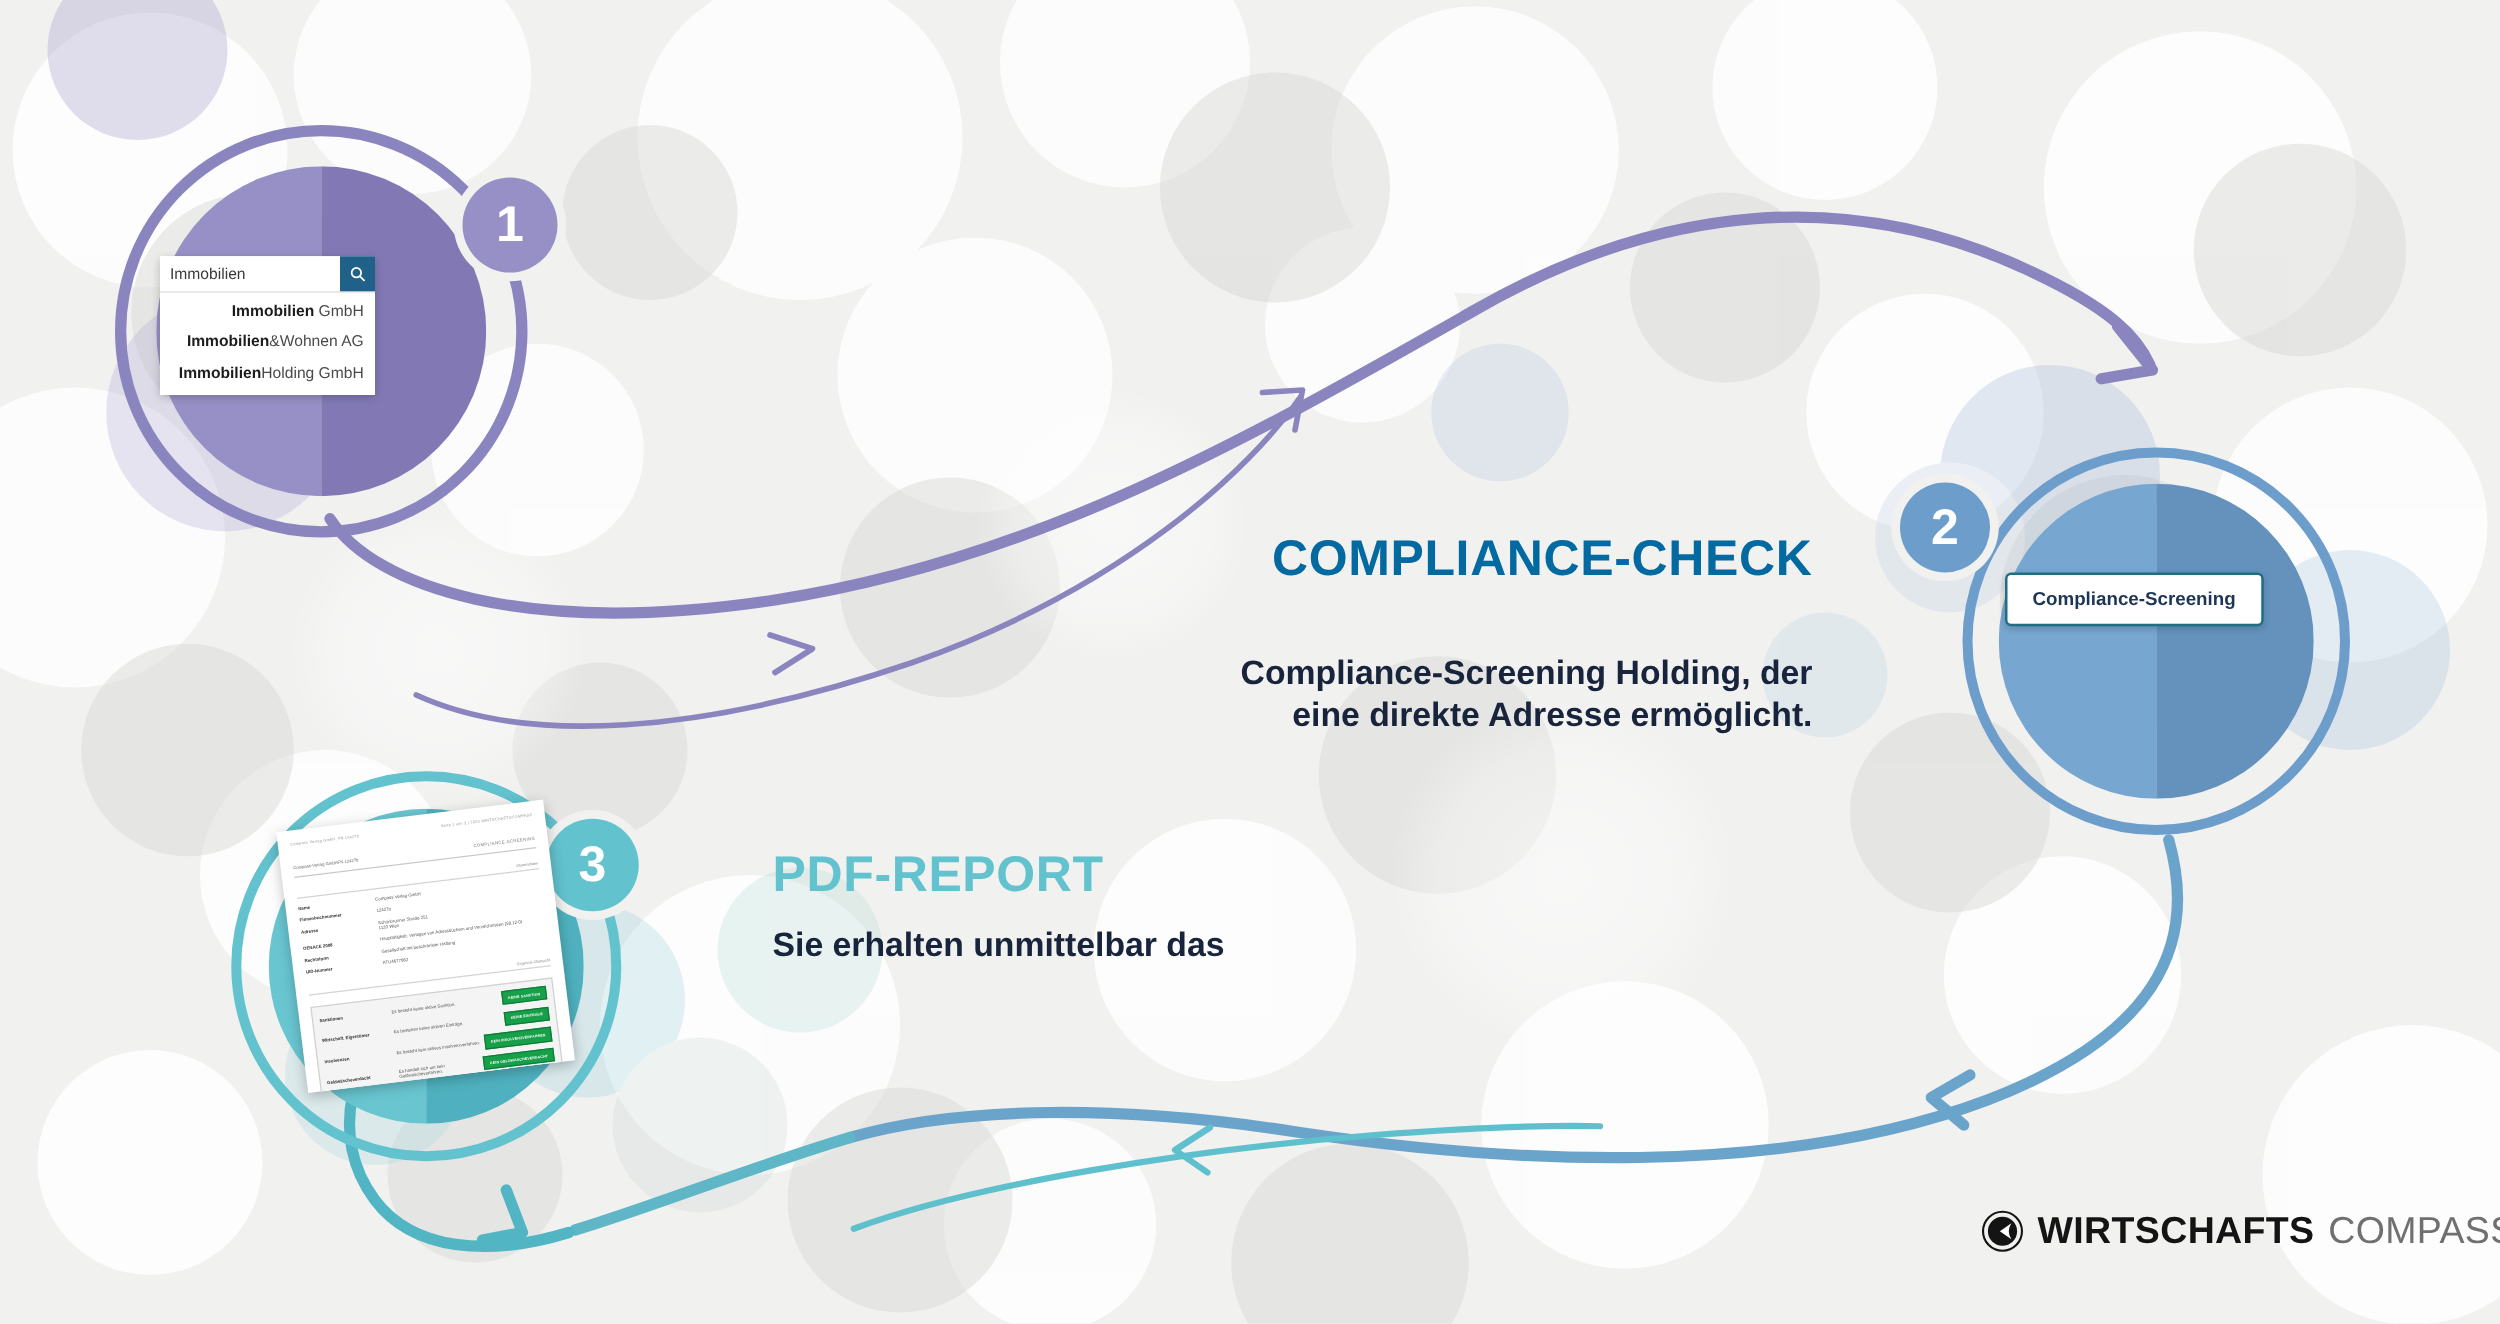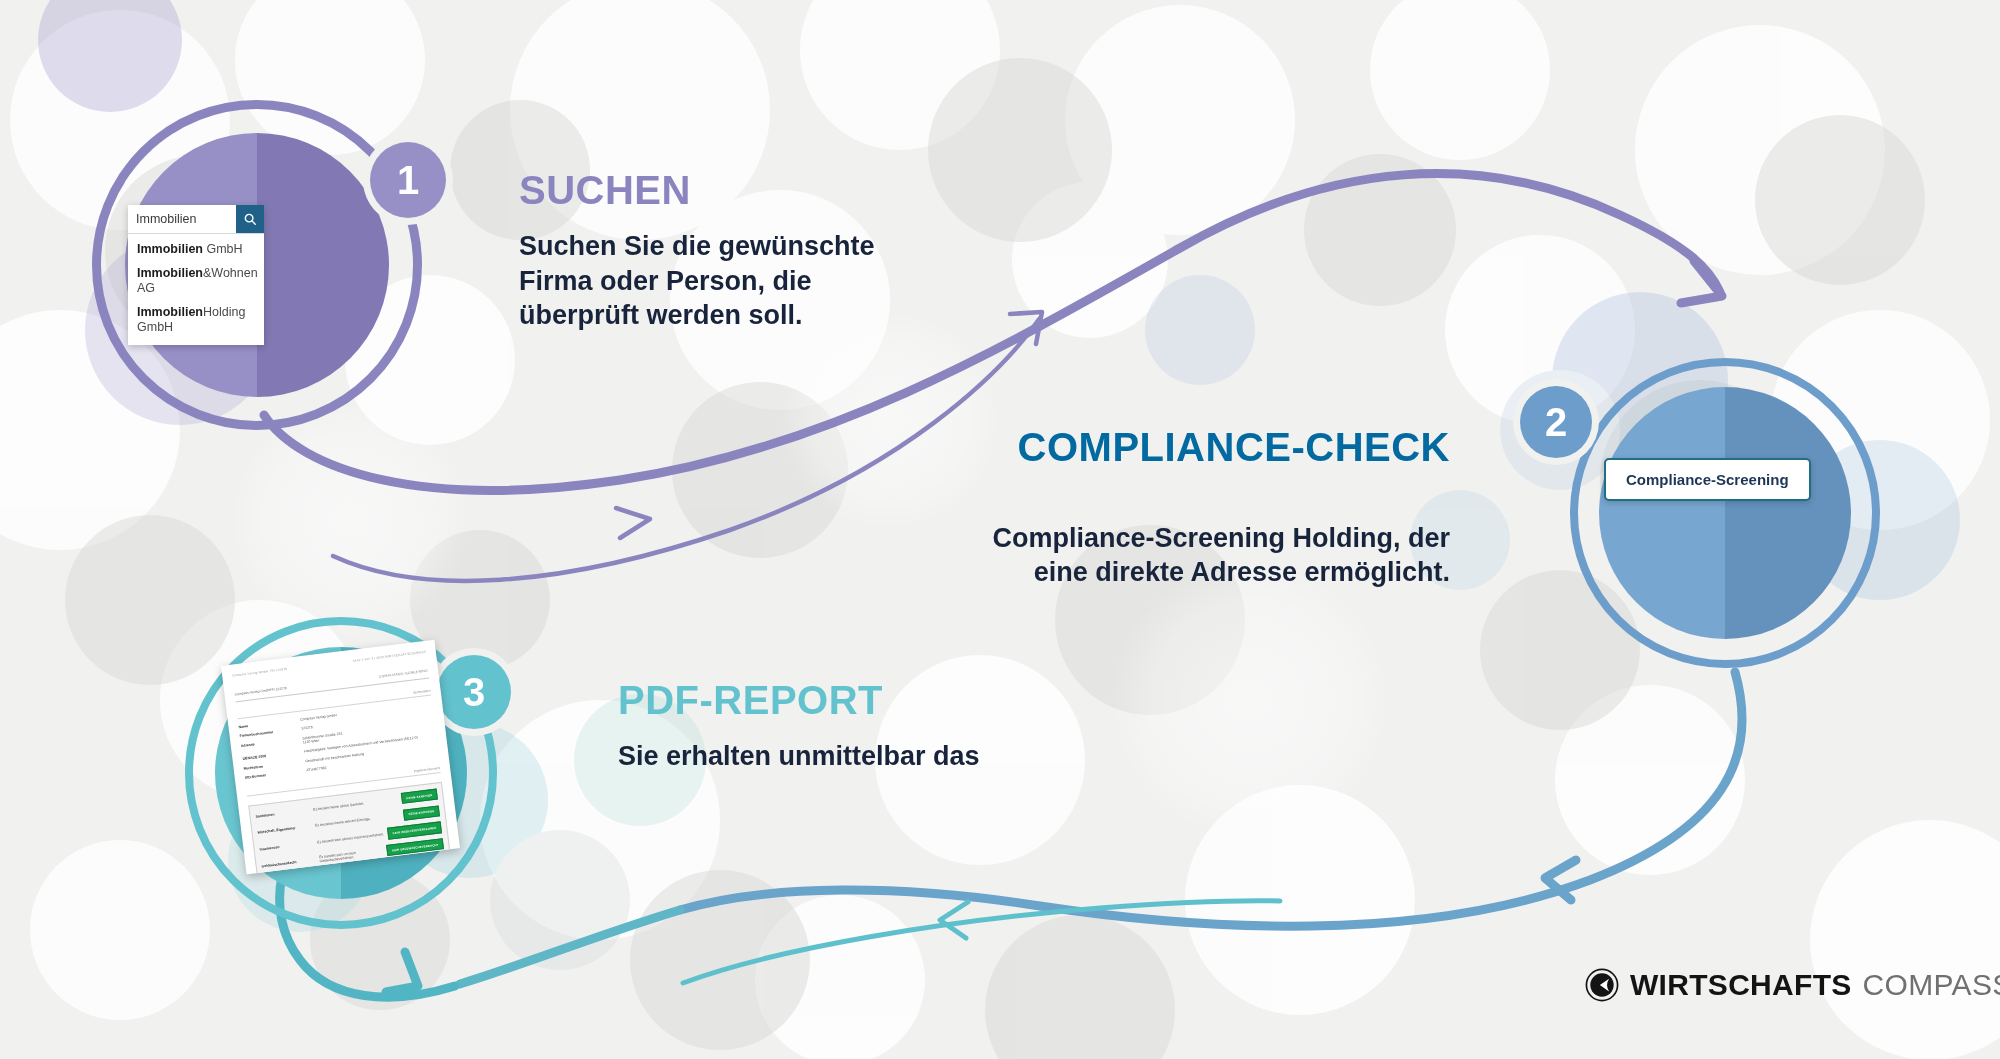--- a/index.html
+++ b/index.html
@@ -42,33 +42,33 @@
   }
   .block p{
     margin:0;font-size:27px;font-weight:700;line-height:1.28;color:#18233c;
   }
   .right-al{text-align:right;}
 
   
   .searchbox{
     position:absolute;z-index:7;background:#fff;
     box-shadow:0 2px 7px rgba(0,0,0,.22);
-    width:136px;
+    width:172px;
   }
   .searchbar{display:flex;align-items:stretch;height:28px;border-bottom:1px solid #d8d8d8;}
   .searchbar input{
     border:0;outline:0;flex:1;padding:0 8px;font-size:12.5px;color:#3a3a3a;
     font-family:"Liberation Sans",sans-serif;background:#fff;min-width:0;
   }
   .searchbtn{
     width:28px;background:#1f6189;display:flex;align-items:center;justify-content:center;
     flex:0 0 28px;cursor:pointer;
   }
   .sugg{padding:3px 0 6px 0;}
-  .sugg div{font-size:12.5px;color:#4a4a4a;padding:5px 9px;line-height:1.15;}
+  .sugg div{font-size:12.5px;color:#4a4a4a;padding:5px 9px;line-height:1.15;text-align:right;}
   .sugg b{color:#1c1c1c;font-weight:700;}
 
   
   .compbtn{
     position:absolute;z-index:7;background:#fff;border:2px solid #1f6e86;
     border-radius:5px;padding:11px 20px;font-size:15px;font-weight:700;
     color:#1d3557;white-space:nowrap;box-shadow:0 2px 6px rgba(0,0,0,.18);
   }
 
   
@@ -226,28 +226,20 @@
           <b>Immobilien</b><span>Holding GmbH</span>
         </div>
       </div>
     </div>
 
     <div class="badge" style="left:278px;top:42px;width:76px;height:76px;background:#9790c6;">
       <span>1</span>
     </div>
   </div>
 
-  <div class="block" style="left:519px;top:168px;width:420px;">
-    <h2 style="color:#8b85bf;">SUCHEN</h2>
-    <p>
-      <span>Suchen Sie die gewünschte</span><br>
-      <span>Firma oder Person, die</span><br>
-      <span>überprüft werden soll.</span>
-    </p>
-  </div>
 
   <div class="node" style="left:1570px;top:358px;width:310px;height:310px;">
     <div class="ring" style="left:0;top:0;width:310px;height:310px;border:8px solid #6d9dcb;"></div>
     <div class="disc" style="left:29px;top:29px;width:252px;height:252px;">
       <div class="lt" style="background:#77a6d0;"></div>
       <div class="rt" style="background:#6492bd;"></div>
     </div>
 
     <div class="compbtn" style="left:34px;top:100px;">Compliance-Screening</div>
 

